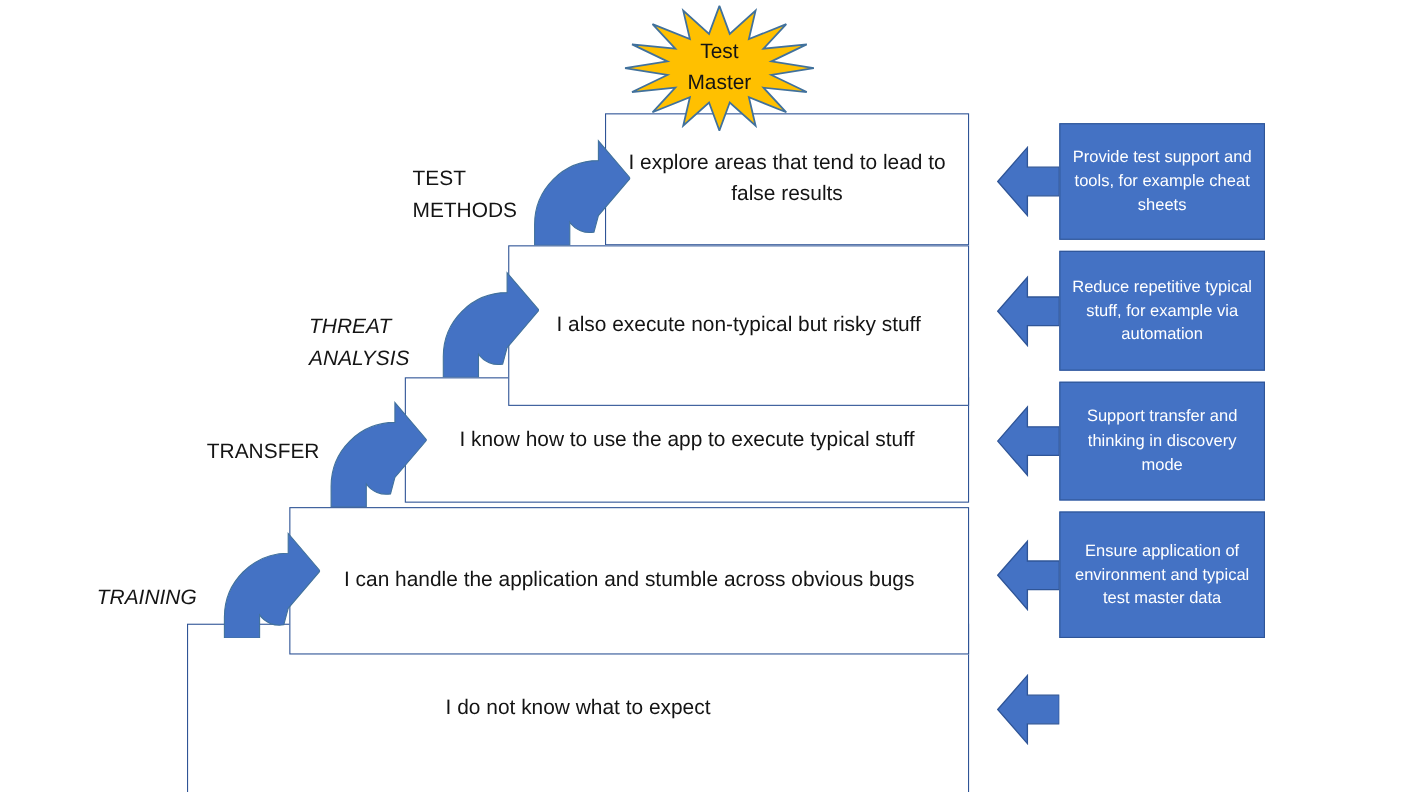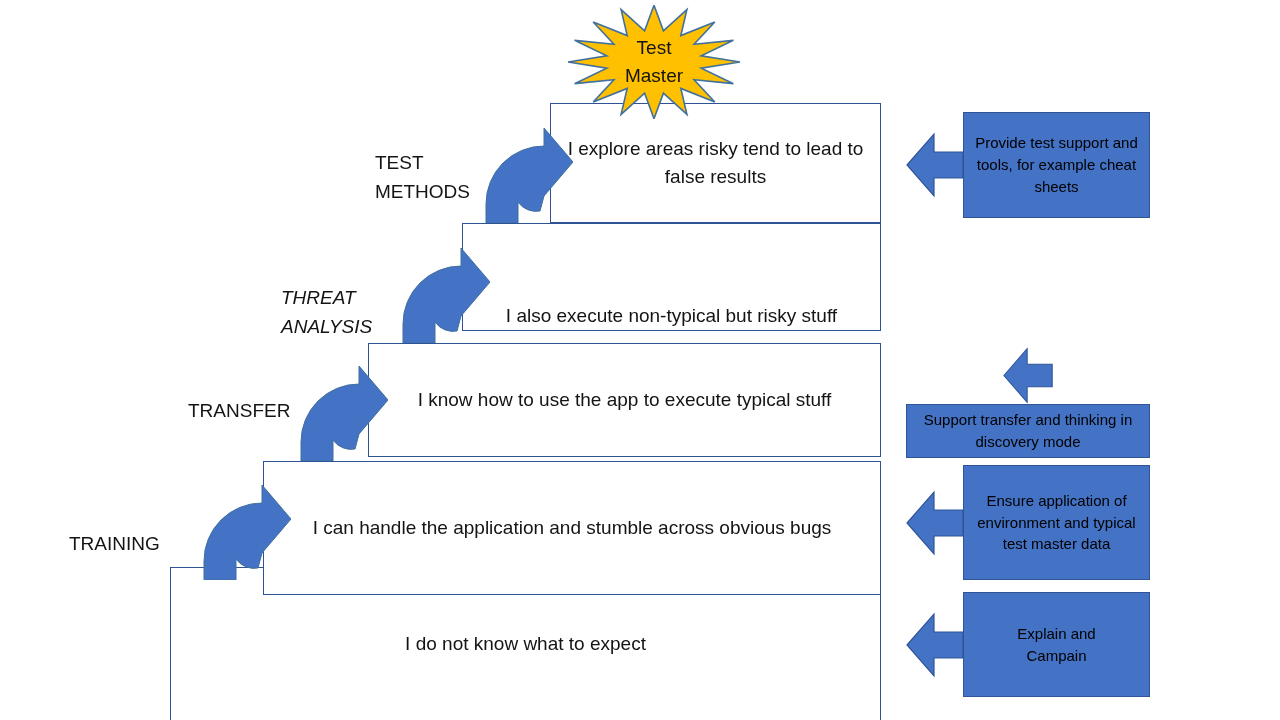--- a/index.html
+++ b/index.html
@@ -9,28 +9,28 @@
   }
   
   .step{
     position:absolute;background:#fff;border:1.5px solid #2F5496;
     display:flex;align-items:center;justify-content:center;text-align:center;
     font-size:19px;color:#141414;box-sizing:border-box;padding:0 16px;line-height:1.45;
   }
   .s1{left:170px;top:567px;width:711px;height:154px;}
   .s2{left:263px;top:461px;width:618px;height:134px;}
   .s3{left:368px;top:343px;width:513px;height:114px;}
-  .s4{left:462px;top:223px;width:419px;height:108px;align-items:flex-end;}
+  .s4{left:462px;top:223px;width:419px;height:146px;}
   .s5{left:550px;top:103px;width:331px;height:120px;}
   
   .phase{
     position:absolute;font-size:19px;color:#141414;line-height:29px;
     white-space:pre-line;
   }
-  .p1{left:69px;top:529px;}
+  .p1{left:88px;top:529px;font-style:italic;}
   .p2{left:188px;top:396px;}
   .p3{left:281px;top:283px;font-style:italic;}
   .p4{left:375px;top:148px;}
   
   .curve{position:absolute;width:95px;height:107px;}
   .c1{left:196px;top:473px;}
   .c2{left:293px;top:354px;}
   .c3{left:395px;top:236px;}
   .c4{left:478px;top:116px;}
   
@@ -38,28 +38,28 @@
   .star-wrap svg{position:absolute;left:0;top:0;}
   .star-text{
     position:absolute;left:0;top:0;width:100%;height:100%;
     display:flex;align-items:center;justify-content:center;text-align:center;
     font-size:19px;line-height:28px;color:#141414;white-space:pre-line;
   }
   
   .note{position:absolute;left:906px;width:244px;display:flex;align-items:center;}
   .n1{top:112px;height:106px;}
   .n2{top:228px;height:109px;}
-  .n3{top:347px;height:108px;flex-direction:column;}
+  .n3{top:347px;height:108px;}
   .n4{top:465px;height:115px;}
   .n5{top:592px;height:105px;}
   .note-arrow{flex:0 0 57px;height:66px;}
   .note-box{
     flex:1;height:100%;background:#4472C4;border:1.5px solid #2F5597;
     box-sizing:border-box;display:flex;align-items:center;justify-content:center;
-    text-align:center;color:#000000;font-size:15px;line-height:1.45;padding:4px 10px;
+    text-align:center;color:#ffffff;font-size:15px;line-height:1.45;padding:4px 10px;
   }
   .n5 .note-box span{max-width:120px;}
 </style>
 </head>
 <body>
 
 <div class="canvas">
 
   <div class="step s1">
     <span>I do not know what to expect</span>
@@ -67,21 +67,21 @@
   <div class="step s2">
     <span>I can handle the application and stumble across obvious bugs</span>
   </div>
   <div class="step s3">
     <span>I know how to use the app to execute typical stuff</span>
   </div>
   <div class="step s4">
     <span>I also execute non-typical but risky stuff</span>
   </div>
   <div class="step s5">
-    <span>I explore areas risky tend to lead to false results</span>
+    <span>I explore areas that tend to lead to false results</span>
   </div>
 
   <div class="phase p1">TRAINING</div>
   <div class="phase p2">TRANSFER</div>
   <div class="phase p3">THREAT
 ANALYSIS</div>
   <div class="phase p4">TEST
 METHODS</div>
 
   <svg class="curve c1" viewBox="0 0 95 107">
@@ -106,38 +106,43 @@
   </div>
 
   <div class="note n1">
     <svg class="note-arrow" viewBox="0 0 57 66">
       <polygon points="1,33 28,2 28,20 57,20 57,46 28,46 28,64" fill="#4472C4" stroke="#2F5597" stroke-width="1.2"></polygon>
     </svg>
     <div class="note-box">
       <span>Provide test support and tools, for example cheat sheets</span>
     </div>
   </div>
+  <div class="note n2">
+    <svg class="note-arrow" viewBox="0 0 57 66">
+      <polygon points="1,33 28,2 28,20 57,20 57,46 28,46 28,64" fill="#4472C4" stroke="#2F5597" stroke-width="1.2"></polygon>
+    </svg>
+    <div class="note-box">
+      <span>Reduce repetitive typical stuff, for example via automation</span>
+    </div>
+  </div>
   <div class="note n3">
     <svg class="note-arrow" viewBox="0 0 57 66">
       <polygon points="1,33 28,2 28,20 57,20 57,46 28,46 28,64" fill="#4472C4" stroke="#2F5597" stroke-width="1.2"></polygon>
     </svg>
     <div class="note-box">
       <span>Support transfer and thinking in discovery mode</span>
     </div>
   </div>
   <div class="note n4">
     <svg class="note-arrow" viewBox="0 0 57 66">
       <polygon points="1,33 28,2 28,20 57,20 57,46 28,46 28,64" fill="#4472C4" stroke="#2F5597" stroke-width="1.2"></polygon>
     </svg>
     <div class="note-box">
       <span>Ensure application of environment and typical test master data</span>
     </div>
   </div>
   <div class="note n5">
     <svg class="note-arrow" viewBox="0 0 57 66">
       <polygon points="1,33 28,2 28,20 57,20 57,46 28,46 28,64" fill="#4472C4" stroke="#2F5597" stroke-width="1.2"></polygon>
     </svg>
-    <div class="note-box">
-      <span>Explain and Campain</span>
-    </div>
   </div>
 
 </div>
 
 </body></html>

